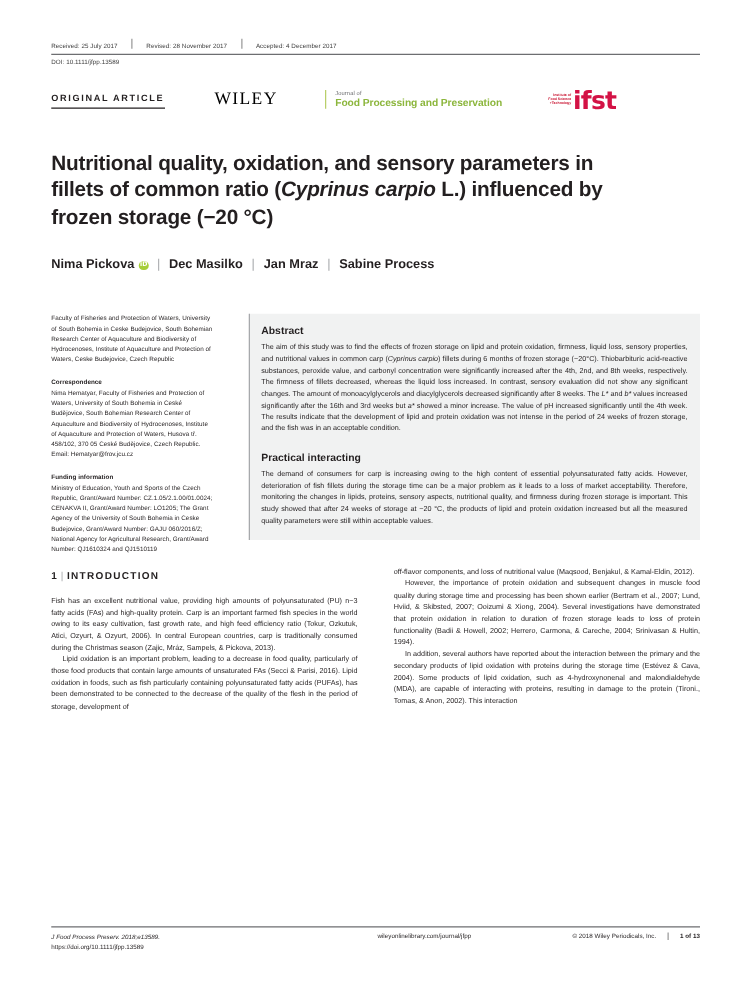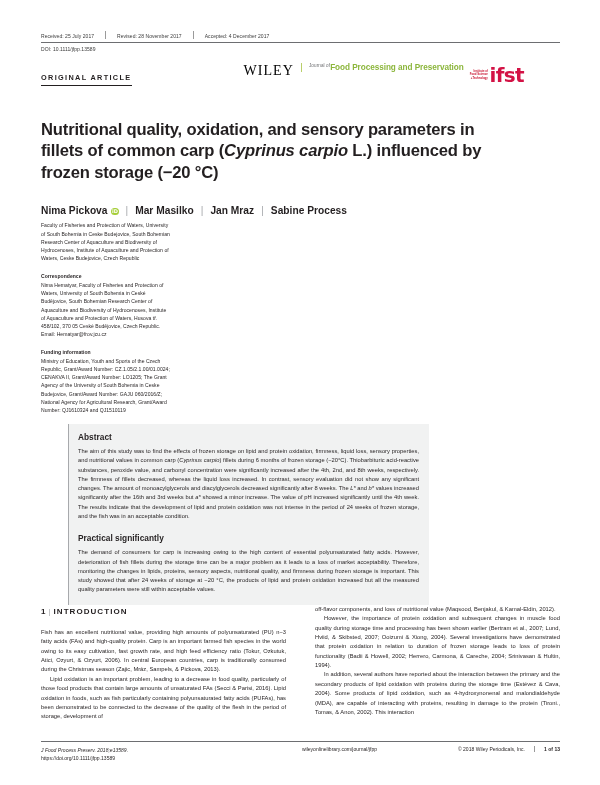--- a/index.html
+++ b/index.html
@@ -72,36 +72,38 @@
     letter-spacing: 1.35px;
     color: #231f20;
     padding-bottom: 2.5px;
     border-bottom: 1.0px solid #231f20;
   }
   .logos {
     position: absolute;
     right: 0;
     top: 0;
     display: flex;
-    align-items: flex-start;
+    align-items: center;
     height: 31px;
+    gap: 31px;
   }
   .wiley {
     font-family: "Liberation Serif", serif;
     font-size: 14px;
     letter-spacing: 1.1px;
     color: #000;
     display: flex;
     align-items: center;
     padding-right: 7px;
   }
   .jnlbox {
     border-left: 1px solid #b9cf6a;
     background: #ffffff;
     display: flex;
+    flex-direction: column;
     justify-content: center;
     padding: 0 6px 0 7px;
   }
   .jnl-small {
     font-size: 4.6px;
     color: #6d6e71;
     letter-spacing: 0.1px;
     margin-bottom: 1px;
   }
   .jnl-big {
@@ -184,22 +186,21 @@
     font-size: 5px;
     color: #fff;
     font-family: "DejaVu Sans", sans-serif;
     font-weight: bold;
     line-height: 7.5px;
   }
 
   
   .cols {
     display: flex;
-    margin-top: 5px;
-    flex-direction: column;
+    margin-top: 34px;
   }
   .leftcol {
     width: 131px;
     font-size: 5.05px;
     line-height: 1.62;
     color: #231f20;
     letter-spacing: 0.03px;
   }
   .leftcol p { margin: 0; }
   .leftcol .blk { margin-bottom: 10px; }
@@ -332,27 +333,27 @@
             <span>Institute of</span>
             <span>Food Science</span>
             <span>+Technology</span>
           </div>
           <div class="ifst-mark">ifst</div>
         </div>
         <div class="greenbar"></div>
       </div>
     </div>
 
-    <h1 class="title"><span>Nutritional quality, oxidation, and sensory parameters in fillets of common carp (</span><em>Cyprinus carpio</em><span> L.) influenced by frozen storage (−20 °C)</span></h1>
+    <h1 class="title"><span>Nutritional quality, oxidation, and sensory parameters in fillets of common ratio (</span><em>Cyprinus carpio</em><span> L.) influenced by frozen storage (−20 °C)</span></h1>
 
     <div class="authors">
       <span>Nima Pickova</span>
         <span class="orcid"></span>
       <span class="asep">|</span>
-      <span>Mar Masilko</span>
+      <span>Dec Masilko</span>
       <span class="asep">|</span>
       <span>Jan Mraz</span>
       <span class="asep">|</span>
       <span>Sabine Process</span>
     </div>
 
     <div class="cols">
 
       <div class="leftcol">
         <div class="blk">
@@ -366,21 +367,21 @@
         <div class="blk">
           <p class="hd">Funding information</p>
           <p>Ministry of Education, Youth and Sports of the Czech Republic, Grant/Award Number: CZ.1.05/2.1.00/01.0024; CENAKVA II, Grant/Award Number: LO1205; The Grant Agency of the University of South Bohemia in Ceske Budejovice, Grant/Award Number: GAJU 060/2016/Z; National Agency for Agricultural Research, Grant/Award Number: QJ1610324 and QJ1510119</p>
         </div>
       </div>
 
       <div class="rightcol">
         <div class="absbox">
           <h2>Abstract</h2>
           <p><span>The aim of this study was to find the effects of frozen storage on lipid and protein oxidation, firmness, liquid loss, sensory properties, and nutritional values in common carp (</span><em>Cyprinus carpio</em><span>) fillets during 6 months of frozen storage (−20°C). Thiobarbituric acid-reactive substances, peroxide value, and carbonyl concentration were significantly increased after the 4th, 2nd, and 8th weeks, respectively. The firmness of fillets decreased, whereas the liquid loss increased. In contrast, sensory evaluation did not show any significant changes. The amount of monoacylglycerols and diacylglycerols decreased significantly after 8 weeks. The </span><em>L*</em><span> and </span><em>b*</em><span> values increased significantly after the 16th and 3rd weeks but </span><em>a*</em><span> showed a minor increase. The value of pH increased significantly until the 4th week. The results indicate that the development of lipid and protein oxidation was not intense in the period of 24 weeks of frozen storage, and the fish was in an acceptable condition.</span></p>
-          <h2 class="second">Practical significantly</h2>
+          <h2 class="second">Practical interacting</h2>
           <p>The demand of consumers for carp is increasing owing to the high content of essential polyunsaturated fatty acids. However, deterioration of fish fillets during the storage time can be a major problem as it leads to a loss of market acceptability. Therefore, monitoring the changes in lipids, proteins, sensory aspects, nutritional quality, and firmness during frozen storage is important. This study showed that after 24 weeks of storage at −20 °C, the products of lipid and protein oxidation increased but all the measured quality parameters were still within acceptable values.</p>
         </div>
       </div>
     </div>
 
     <div class="bodyarea">
       <div class="bodycol">
         <div class="secthead"><span>1</span><span class="bar">|</span><span>INTRODUCTION</span></div>
         <p>Fish has an excellent nutritional value, providing high amounts of polyunsaturated (PU) n−3 fatty acids (FAs) and high-quality protein. Carp is an important farmed fish species in the world owing to its easy cultivation, fast growth rate, and high feed efficiency ratio (Tokur, Ozkutuk, Atici, Ozyurt, &amp; Ozyurt, 2006). In central European countries, carp is traditionally consumed during the Christmas season (Zajic, Mráz, Sampels, &amp; Pickova, 2013).</p>
         <p class="ind">Lipid oxidation is an important problem, leading to a decrease in food quality, particularly of those food products that contain large amounts of unsaturated FAs (Secci &amp; Parisi, 2016). Lipid oxidation in foods, such as fish particularly containing polyunsaturated fatty acids (PUFAs), has been demonstrated to be connected to the decrease of the quality of the flesh in the period of storage, development of</p>

